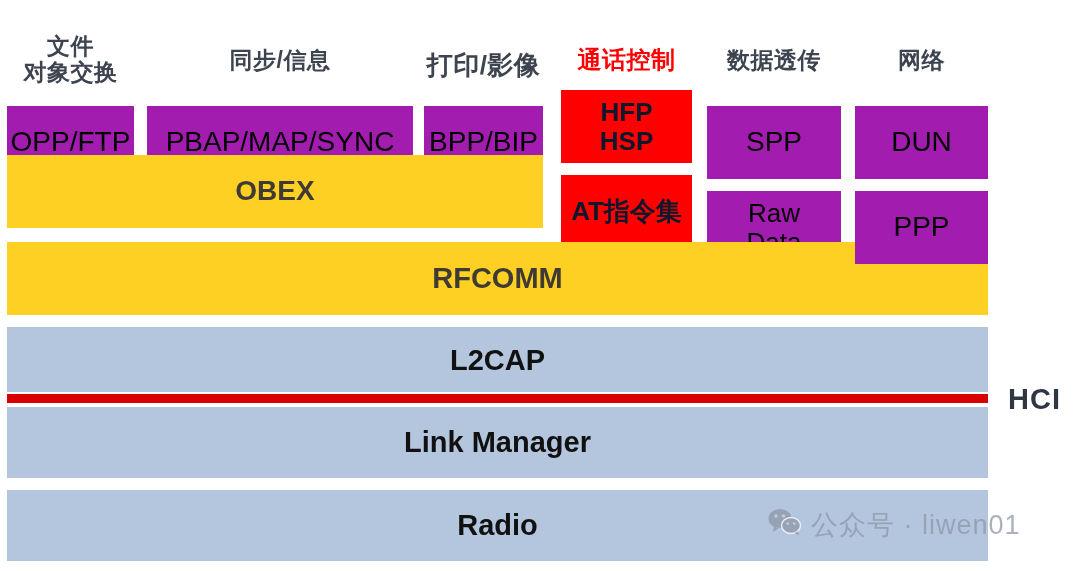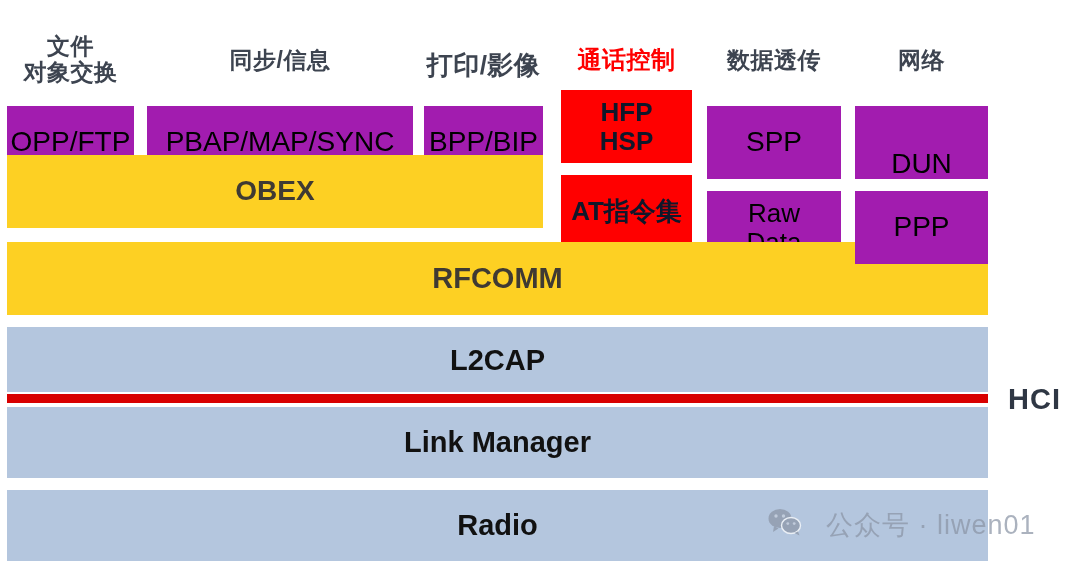--- a/index.html
+++ b/index.html
@@ -70,21 +70,21 @@
   #hci-label {
     position: absolute;
     font-weight: bold;
     color: #2f3744;
     letter-spacing: 1px;
   }
   #watermark {
     position: absolute;
     display: flex;
     align-items: center;
-    gap: 24px;
+    gap: 9px;
     color: #8b95a6;
     opacity: 0.72;
     font-size: 27px;
     pointer-events: none;
   }
   #watermark .wm-text {
     letter-spacing: 1px;
   }
   .wm-logo {
     display: block;
@@ -134,21 +134,21 @@
 
   <div class="box red" style="left:561px; top:70px; width:131px; height:73px; font-size:26px;">
     <span>HFP
 HSP</span>
   </div>
 
   <div class="box green" style="left:707px; top:70px; width:134px; height:73px; font-size:28px;">
     <span>SPP</span>
   </div>
 
-  <div class="box green" style="left:855px; top:70px; width:133px; height:73px; font-size:28px;align-items:flex-end;">
+  <div class="box green" style="left:855px; top:70px; width:133px; height:73px; font-size:28px;">
     <span>DUN</span>
   </div>
 
   <div class="box yellow" style="left:7px; top:155px; width:536px; height:73px; font-size:28px;">
     <span>OBEX</span>
   </div>
 
   <div class="box red" style="left:561px; top:155px; width:131px; height:73px; font-size:26px;">
     <span>AT指令集</span>
   </div>

